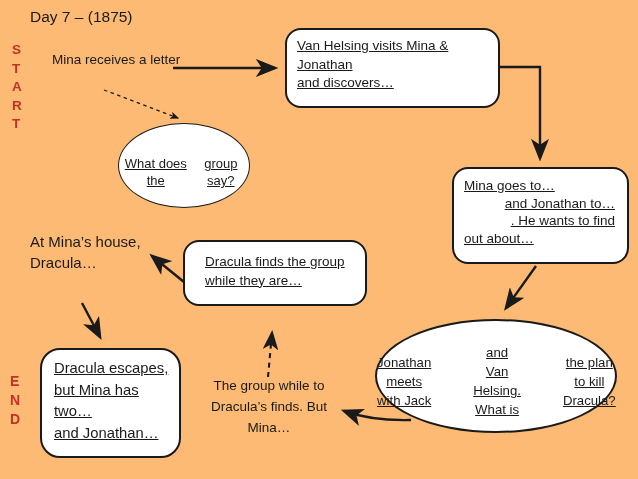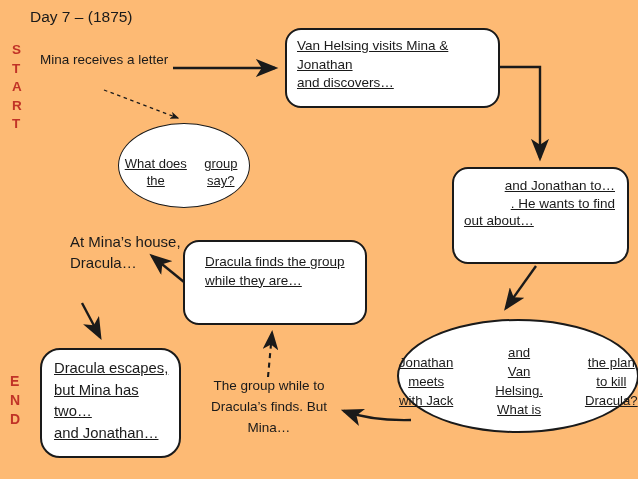--- a/index.html
+++ b/index.html
@@ -14,32 +14,32 @@
 
   .node { position:absolute; box-sizing:border-box; background:#ffffff;text-decoration:underline; }
   .box  { border:2.4px solid #1a1a1a; border-radius:16px; padding:7px 10px;
           font-size:13.5px; line-height:18.5px; }
   .ellipse { border:1.8px solid #1a1a1a; border-radius:50%; display:flex;
           flex-direction:row; align-items:center; text-align:center; }
 
   .van-box      { left:285px; top:28px;  width:215px; height:80px; }
   .minagoes-box { left:452px; top:167px; width:177px; height:97px; line-height:17.5px; padding-top:8px; }
   .minagoes-box .r { text-align:right; padding-right:2px; }
-  .dfinds-box   { left:183px; top:240px; width:184px; height:85px; padding:11px 10px 0 20px; }
+  .dfinds-box   { left:183px; top:240px; width:184px; height:66px; padding:11px 10px 0 20px; }
   .descapes-box { left:40px;  top:348px; width:141px; height:110px; border-radius:20px;
                   font-size:14.8px; line-height:21.5px; padding:8px 8px 0 12px; border-width:2.6px; }
   .q-ellipse    { left:118px; top:123px; width:132px; height:85px; border-width:1.6px;
                   font-size:13px; line-height:17px; padding-top:13px; }
-  .j-ellipse    { left:397px; top:319px; width:242px; height:114px; border-width:2.1px;
+  .j-ellipse    { left:375px; top:319px; width:242px; height:114px; border-width:2.1px;
                   font-size:13.2px; line-height:19px; padding-top:10px;gap:42px; }
 
   .freetext { position:absolute; }
   .t-title      { left:30px; top:8px;  font-size:15.5px; }
-  .t-minaletter { left:40px; top:50px; font-size:13.5px; line-height:20px; }
-  .t-atminas    { left:30px; top:231px; font-size:15px;  line-height:21px;margin-left:40px; }
+  .t-minaletter { left:52px; top:50px; font-size:13.5px; line-height:20px; }
+  .t-atminas    { left:30px; top:231px; font-size:15px;  line-height:21px; }
   .t-group      { left:198px; top:375px; width:142px; text-align:center;
                   font-size:13.5px; line-height:21px; }
 
   .vert { position:absolute; display:flex; flex-direction:column; color:#c13327;
           font-weight:bold; }
   .start-label { left:12px; top:41px;  font-size:13.5px; line-height:18.6px; }
   .end-label   { left:10px; top:372px; font-size:14px;   line-height:19px; }
 </style>
 </head>
 <body>
@@ -89,20 +89,21 @@
     <div>Van Helsing visits Mina &amp; Jonathan</div>
     <div>and discovers…</div>
   </div>
 
   <div class="node ellipse q-ellipse">
     <div>What does the</div>
     <div>group say?</div>
   </div>
 
   <div class="node box minagoes-box">
+    <div>Mina goes to…</div>
     <div class="r">and Jonathan to…</div>
     <div class="r">. He wants to find</div>
     <div>out about…</div>
   </div>
 
   <div class="node ellipse j-ellipse">
     <div>Jonathan meets with Jack</div>
     <div>and Van Helsing. What is</div>
     <div>the plan to kill Dracula?</div>
   </div>

